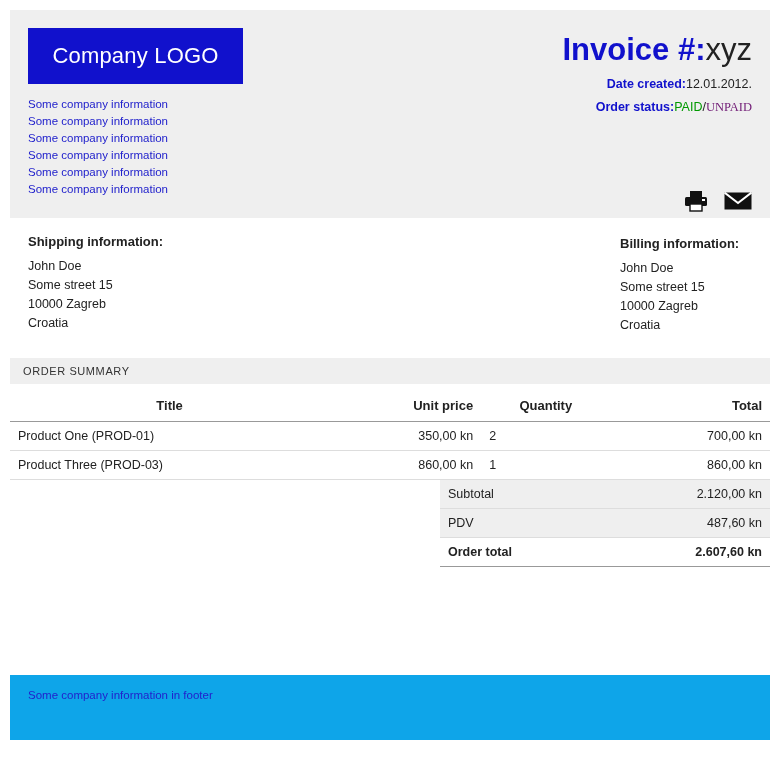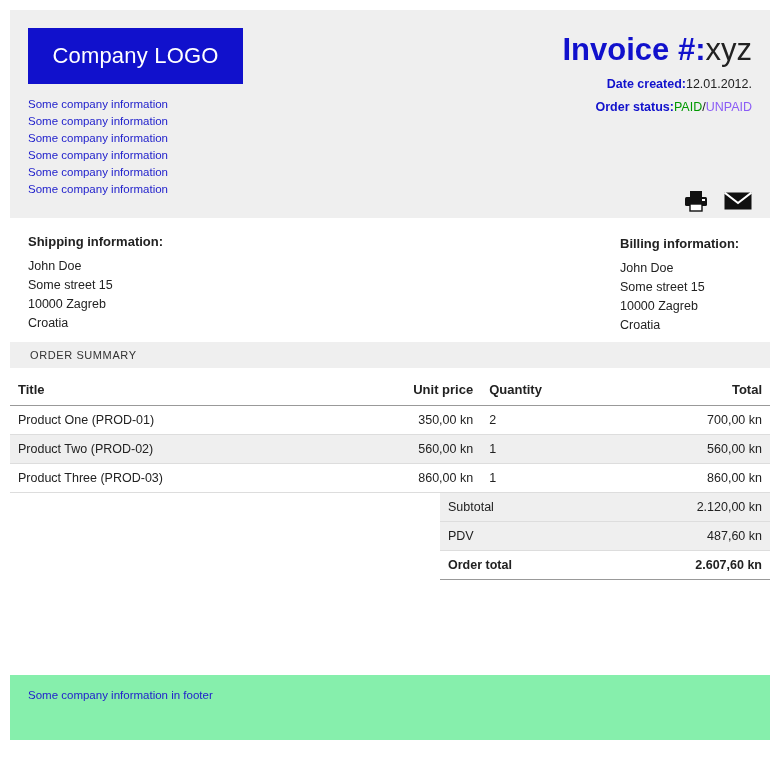--- a/index.html
+++ b/index.html
@@ -66,21 +66,21 @@
     font-size: 12.5px;
     margin-top: 9px;
     color: #222222;
   }
   .meta-line b {
     color: #1111cc;
     font-weight: bold;
   }
   .paid { color: #009900; }
   .slash { color: #222222; }
-  .unpaid { color: #8b5cf6; }
+  .unpaid { color: #701a75; font-family: Liberation Serif, serif; }
   .icons {
     position: absolute;
     right: 18px;
     top: 180px;
     display: flex;
     gap: 16px;
     align-items: center;
   }
   .icons svg { display: block; cursor: pointer; }
 
@@ -106,34 +106,35 @@
     top: 18px;
     margin-left: 12px;
   }
 
   
   .summary-bar {
     background: #efefef;
     height: 26px;
     display: flex;
     align-items: center;
-    padding-left: 20px;
+    padding-left: 13px;
     font-size: 11px;
     letter-spacing: .6px;
     color: #333333;
     box-sizing: border-box;
+    margin-top: 16px;
   }
   table.items {
     width: 100%;
     border-collapse: collapse;
     margin-top: 10px;
     font-size: 12.5px;
   }
   table.items th {
-    text-align: left;
+    text-align: center;
     font-weight: bold;
     font-size: 13px;
     padding: 4px 8px 8px 8px;
     border-bottom: 1px solid #999999;
   }
   table.items th.num, table.items td.num { text-align: right; }
   table.items td {
     padding: 7px 8px;
     border-bottom: 1px solid #dddddd;
   }
@@ -162,21 +163,21 @@
   }
   .totals-wrap { display: flex; }
 
   
   .footer {
     position: absolute;
     left: 10px;
     right: 10px;
     top: 675px;
     height: 65px;
-    background: #86efac;
+    background: #0ea5e9;
     padding: 14px 18px;
     box-sizing: border-box;
   }
   .footer div {
     color: #2222cc;
     font-size: 11.5px;
   }
 </style>
 </head>
 <body>
@@ -253,26 +254,20 @@
         <th class="col-total num">Total</th>
       </tr>
     </thead>
     <tbody>
       <tr>
         <td>Product One (PROD-01)</td>
         <td class="num">350,00 kn</td>
         <td>2</td>
         <td class="num">700,00 kn</td>
       </tr>
-      <tr class="alt">
-        <td>Product Two (PROD-02)</td>
-        <td class="num">560,00 kn</td>
-        <td>1</td>
-        <td class="num">560,00 kn</td>
-      </tr>
       <tr>
         <td>Product Three (PROD-03)</td>
         <td class="num">860,00 kn</td>
         <td>1</td>
         <td class="num">860,00 kn</td>
       </tr>
     </tbody>
   </table>
 
   <div class="totals-wrap">

